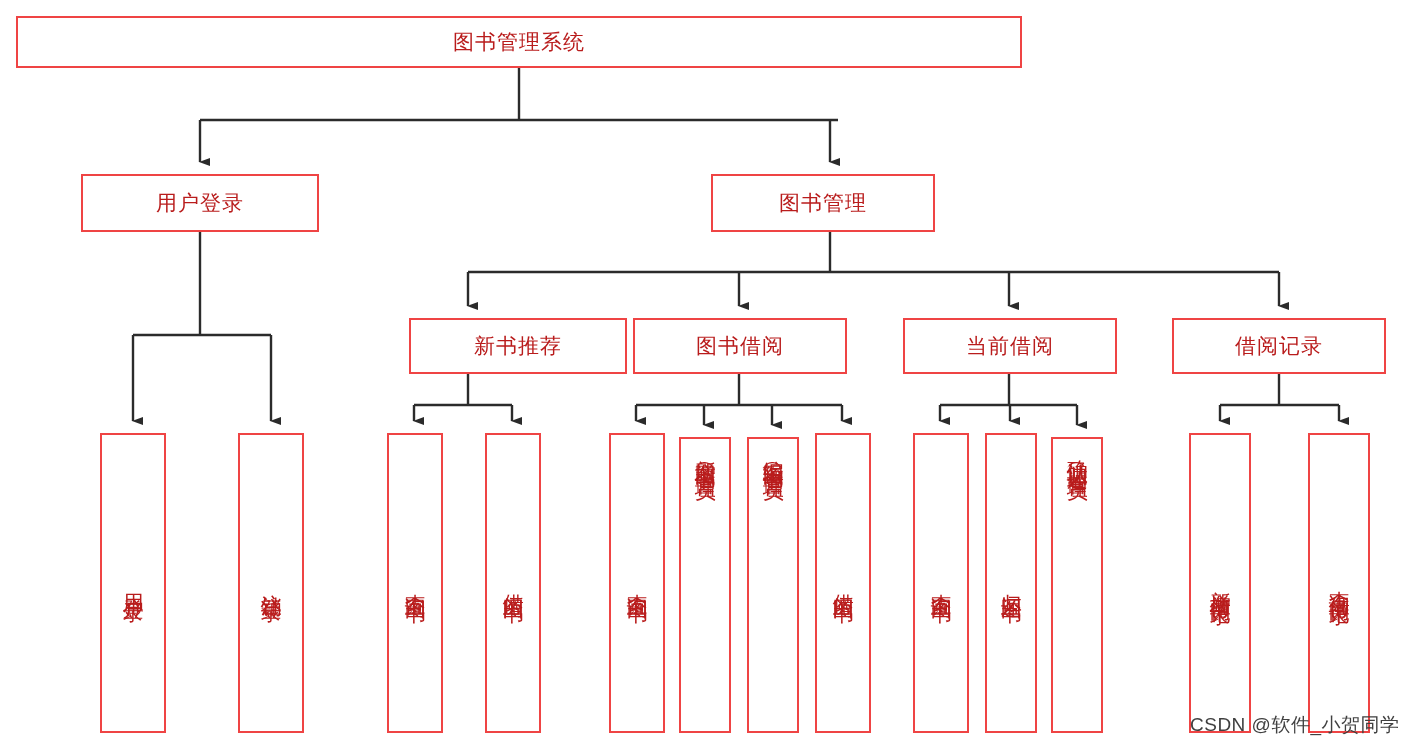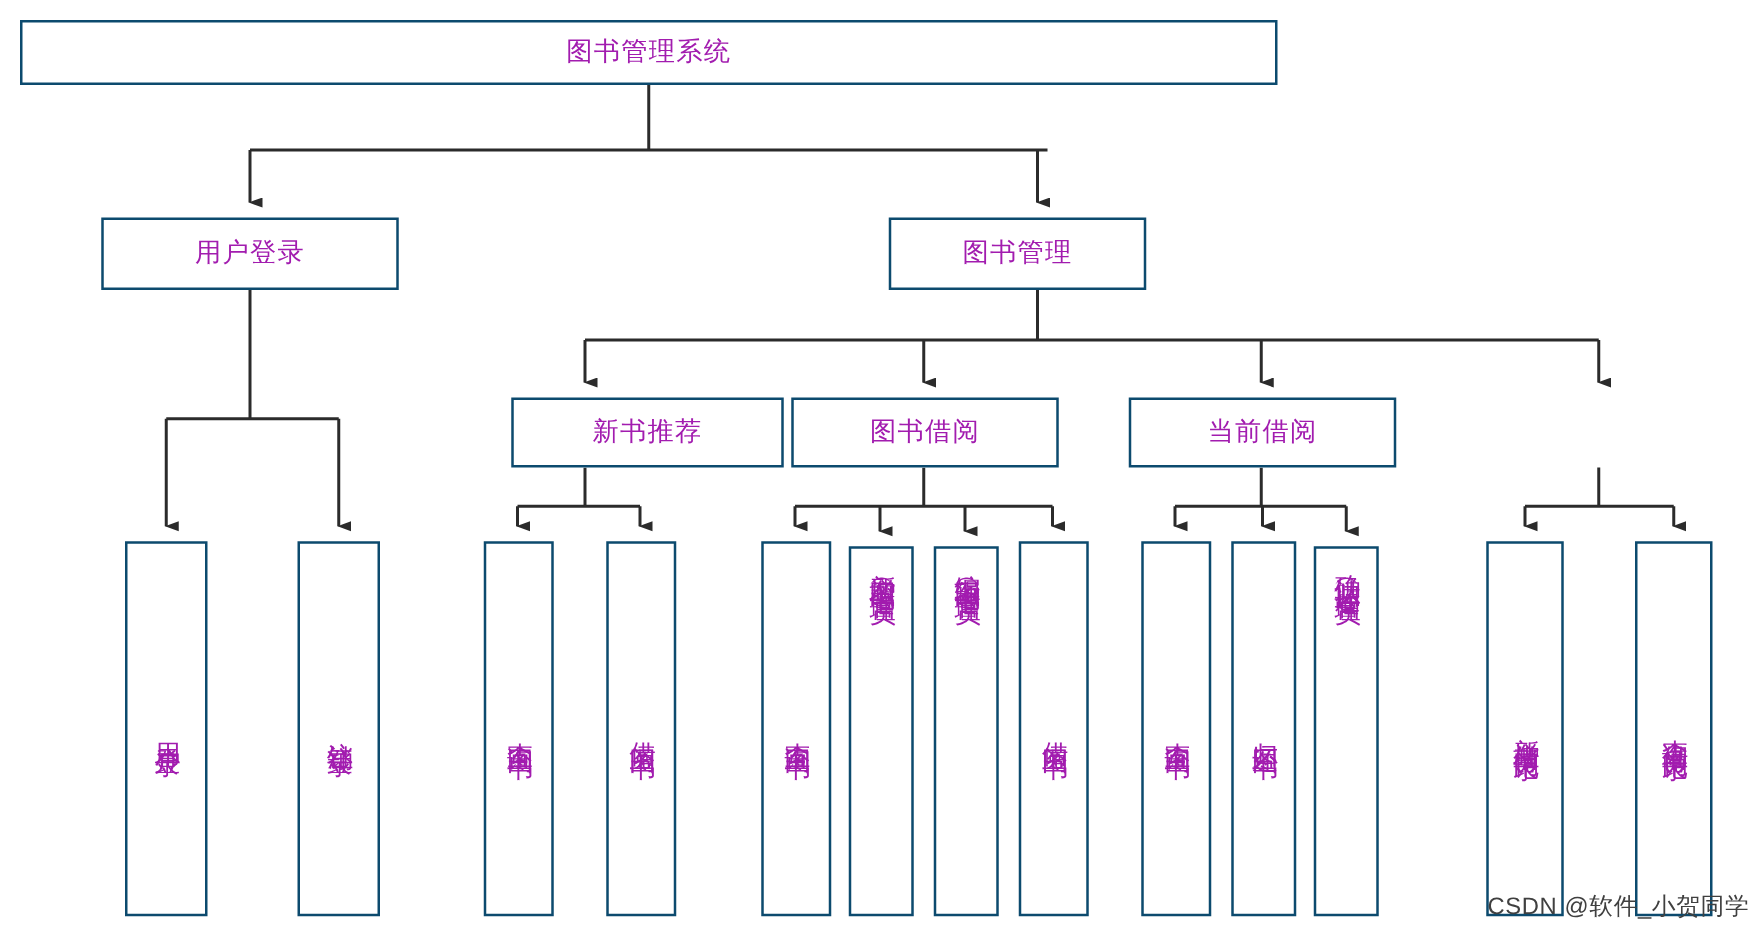--- a/index.html
+++ b/index.html
@@ -26,25 +26,25 @@
     left: 0;
     top: 0;
     width: 1405px;
     height: 747px;
     pointer-events: none;
   }
   .node {
     position: absolute;
     box-sizing: border-box;
     background: #ffffff;
-    border: 2px solid #0c4a6e;
+    border: 2px solid #ef4444;
     display: flex;
     align-items: center;
     justify-content: center;
-    color: #a21caf;
+    color: #b91c1c;
   }
   .node-h {
     font-size: 21px;
     line-height: 1.2;
     letter-spacing: 1px;
     white-space: nowrap;
   }
   .node-v {
     writing-mode: vertical-rl;
     text-orientation: upright;
@@ -121,25 +121,26 @@
       <path d="M1279,374 L1279,405"></path>
       <path d="M1220,405 L1339,405"></path>
       <path d="M1220,405 L1220,421" marker-end="url(#arrowhead)"></path>
       <path d="M1339,405 L1339,421" marker-end="url(#arrowhead)"></path>
     </g>
   </svg>
 
   <div class="node node-h" style="left:16px; top:16px; width:1006px; height:52px;">图书管理系统</div>
 
   <div class="node node-h" style="left:81px; top:174px; width:238px; height:58px;">用户登录</div>
-  <div class="node node-h" style="left:711px; top:174px; width:206px; height:58px;">图书管理</div>
+  <div class="node node-h" style="left:711px; top:174px; width:224px; height:58px;">图书管理</div>
 
   <div class="node node-h" style="left:361px; top:318px; width:218px; height:56px;margin-left:48px;">新书推荐</div>
   <div class="node node-h" style="left:633px; top:318px; width:214px; height:56px;">图书借阅</div>
   <div class="node node-h" style="left:903px; top:318px; width:214px; height:56px;">当前借阅</div>
+  <div class="node node-h" style="left:1172px; top:318px; width:214px; height:56px;">借阅记录</div>
 
   <div class="node node-v" style="left:100px; top:433px; width:66px; height:300px;">用户登录</div>
   <div class="node node-v" style="left:238px; top:433px; width:66px; height:300px;">注销登录</div>
 
   <div class="node node-v" style="left:387px; top:433px; width:56px; height:300px;">查询图书</div>
   <div class="node node-v" style="left:485px; top:433px; width:56px; height:300px;">借阅图书</div>
 
   <div class="node node-v" style="left:609px; top:433px; width:56px; height:300px;">查询图书</div>
   <div class="node node-v top-align" style="left:679px; top:437px; width:52px; height:296px;">新增图书（管理员）</div>
   <div class="node node-v top-align" style="left:747px; top:437px; width:52px; height:296px;">编辑图书（管理员）</div>

